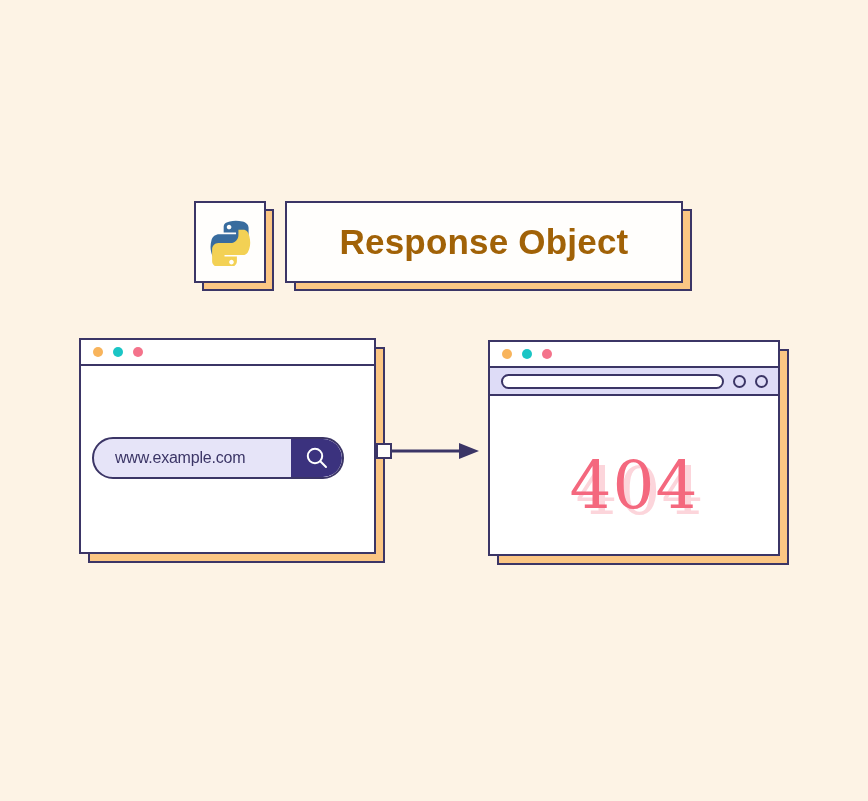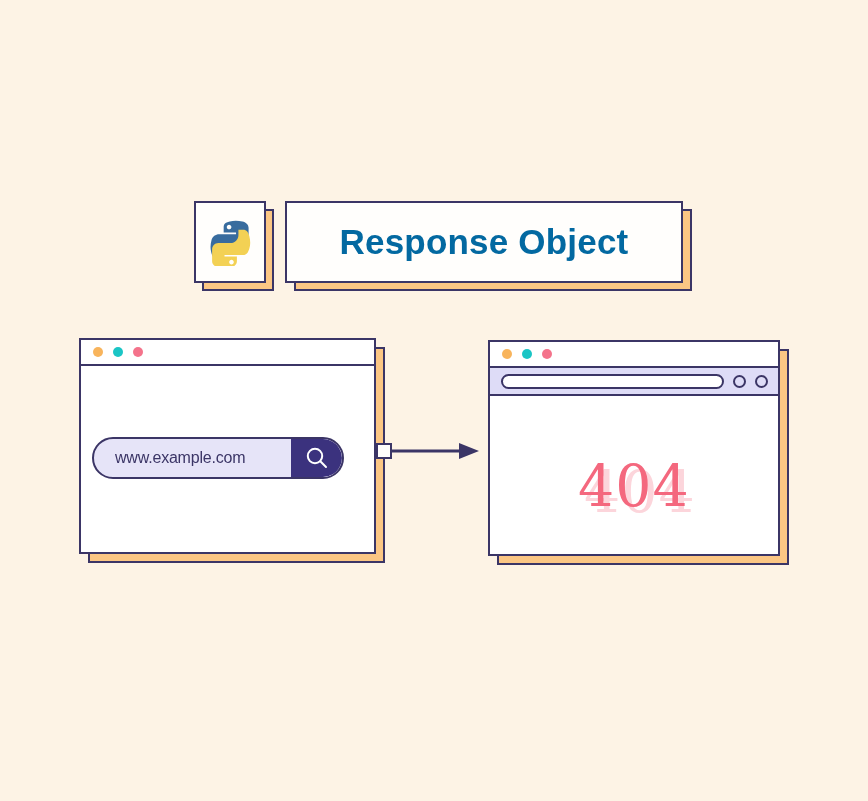--- a/index.html
+++ b/index.html
@@ -39,21 +39,21 @@
                 display: flex; align-items: center; justify-content: center; }
   #py-logo    { width: 48px; height: 48px; display: block; }
 
   
   #title-shadow { left: 294px; top: 209px; width: 398px; height: 82px; }
   #title-face   { left: 285px; top: 201px; width: 398px; height: 82px;
                   display: flex; align-items: center; justify-content: center; }
   #title-text {
     font-size: 35px;
     font-weight: 600;
-    color: #0369a1;
+    color: #a16207;
     letter-spacing: 0.2px;
     white-space: nowrap;
   }
 
   
   .win-shadow { background: #FBC684; border: 2px solid #3B3566; box-sizing: border-box; position: absolute; }
   .win {
     position: absolute;
     background: #FFFFFF;
     border: 2px solid #3B3566;
@@ -169,21 +169,21 @@
     position: relative;
     height: calc(100% - 28px);
     background: #FFFFFF;
     display: flex;
     align-items: center;
     justify-content: center;
   }
   #error-code {
     position: relative;
     font-family: "DejaVu Serif", serif;
-    font-size: 57px;
+    font-size: 66px;
     font-weight: 400;
     line-height: 1;
     color: #F4687E;
     letter-spacing: 1px;
     text-shadow: 6px 6px 0 rgba(244, 104, 126, 0.28);
     margin-top: -4px;
   }
 </style>
 </head>
 <body>

